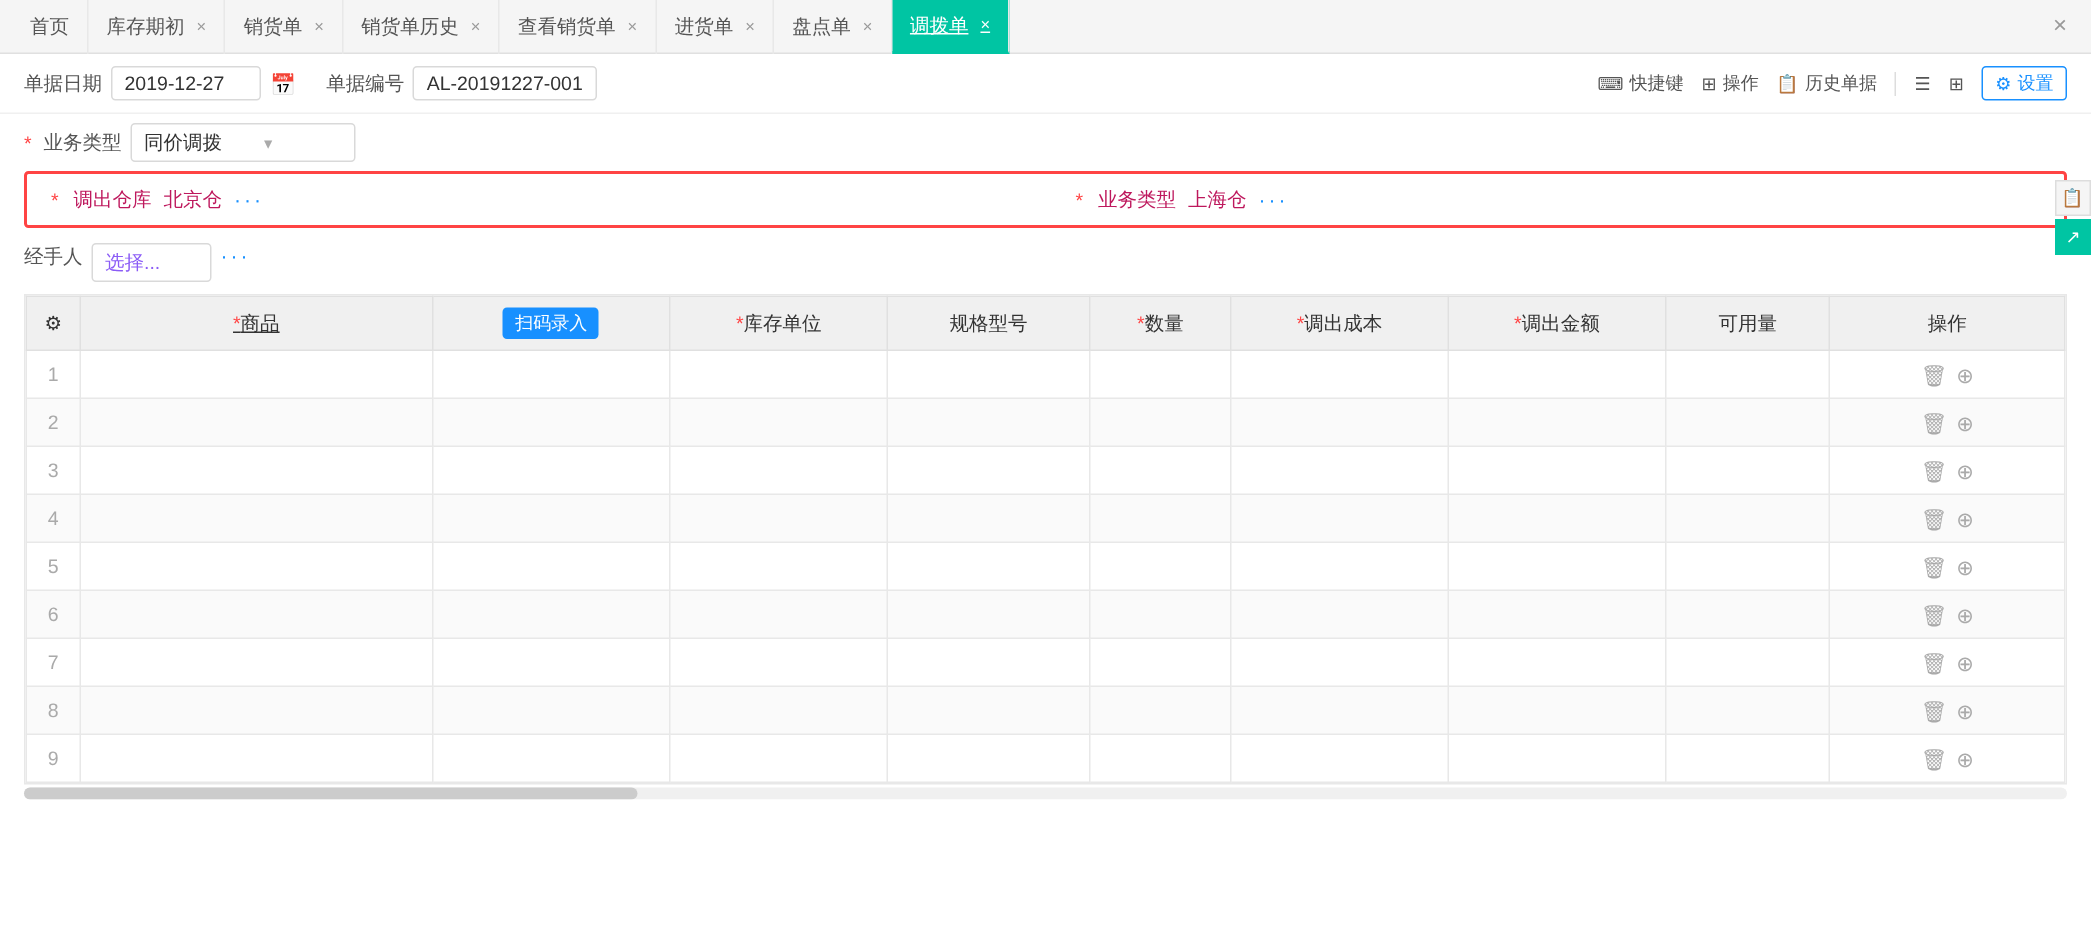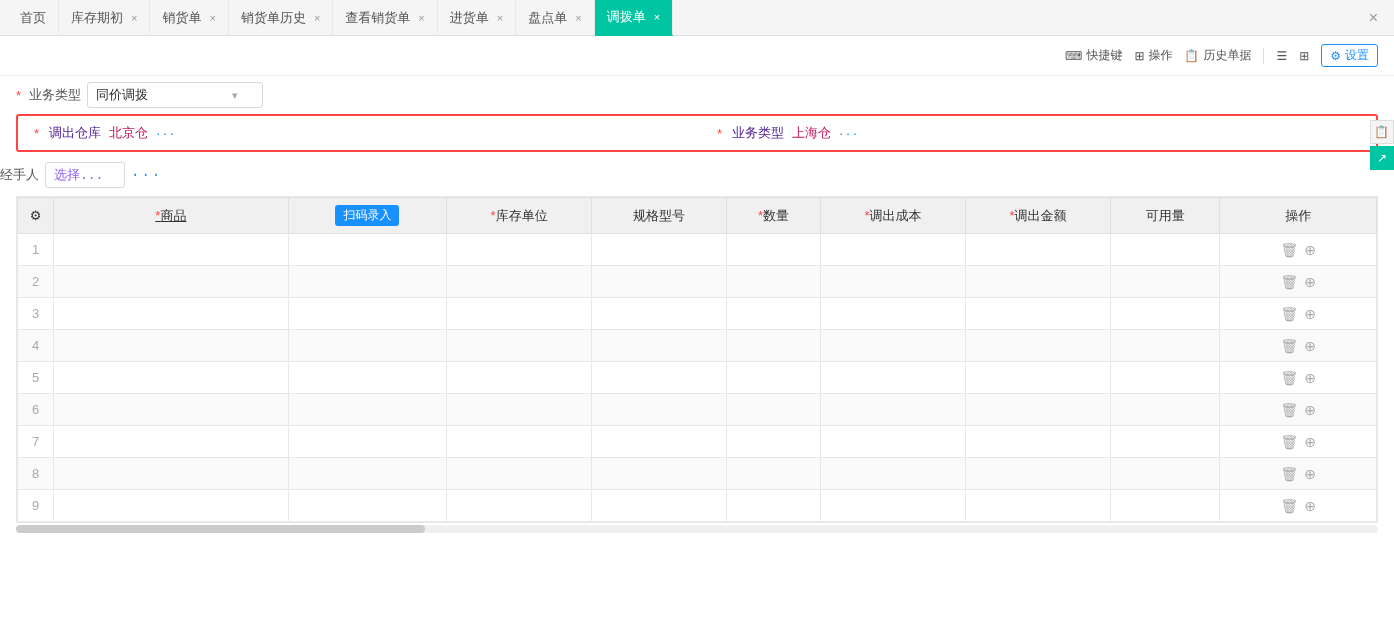--- a/index.html
+++ b/index.html
@@ -34,20 +34,21 @@
     }
     .tab .close-btn {
       font-size: 11px;
       color: #999;
       cursor: pointer;
       margin-left: 2px;
     }
     .tab.active {
       background: #00c5a3;
       color: #fff;
+      text-decoration: underline;
     }
     .tab.active .close-btn { color: #fff; }
     .tab-close-area {
       margin-left: auto;
       padding: 0 8px;
       cursor: pointer;
       color: #999;
       font-size: 16px;
     }
     .field-group {
@@ -131,21 +132,21 @@
       align-items: center;
       gap: 40px;
     }
     .warehouse-field {
       display: flex;
       align-items: center;
       gap: 8px;
       flex: 1;
     }
     .warehouse-label {
-      color: #4c1d95;
+      color: #be185d;
       white-space: nowrap;
     }
     .warehouse-value {
       color: #be185d;
       font-size: 13px;
     }
 
     
     .business-row {
       display: flex;
@@ -168,24 +169,23 @@
       background: #fff;
     }
     .dropdown-arrow {
       color: #aaa;
       font-size: 11px;
     }
 
     
     .handler-row {
       display: flex;
-      align-items: center;
-      padding: 2px 16px 8px 0;
+      align-items: flex-start;
+      padding: 2px 16px 8px 16px;
       gap: 6px;
-      font-family: Liberation Mono, monospace;
     }
 
     
     .table-container {
       margin: 0 16px;
       border: 1px solid #e8e8e8;
       overflow: auto;
     }
     table {
       width: 100%;
@@ -328,20 +328,29 @@
     <span class="close-btn">×</span>
   </div>
   <div class="tab active">
     <span>调拨单</span>
     <span class="close-btn">×</span>
   </div>
   <div class="tab-close-area">×</div>
 </div>
 
 <div class="top-header">
+  <div class="field-group">
+    <span class="field-label">单据日期</span>
+    <span class="field-value date-value">2019-12-27</span>
+    <span class="calendar-icon">📅</span>
+  </div>
+  <div class="field-group">
+    <span class="field-label">单据编号</span>
+    <span class="field-value">AL-20191227-001</span>
+  </div>
   <div class="toolbar-right">
     <div class="toolbar-btn">
       <span>⌨</span>
       <span>快捷键</span>
     </div>
     <div class="toolbar-btn">
       <span>⊞</span>
       <span>操作</span>
     </div>
     <div class="toolbar-btn">
@@ -359,21 +368,21 @@
       <span>⚙</span>
       <span>设置</span>
     </div>
   </div>
 </div>
 
 <div class="business-row">
   <div class="dropdown-field">
     <span class="required-star">*</span>
     <span class="field-label">业务类型</span>
-    <div class="dropdown-value" style="display:flex;align-items:center;gap:84px;min-width:150px;">
+    <div class="dropdown-value" style="display:flex;align-items:center;gap:28px;min-width:150px;">
       <span>同价调拨</span>
       <span class="dropdown-arrow">▾</span>
     </div>
   </div>
 </div>
 
 <div class="warehouse-section">
   <div class="warehouse-field">
     <span class="required-star">*</span>
     <span class="warehouse-label">调出仓库</span>

